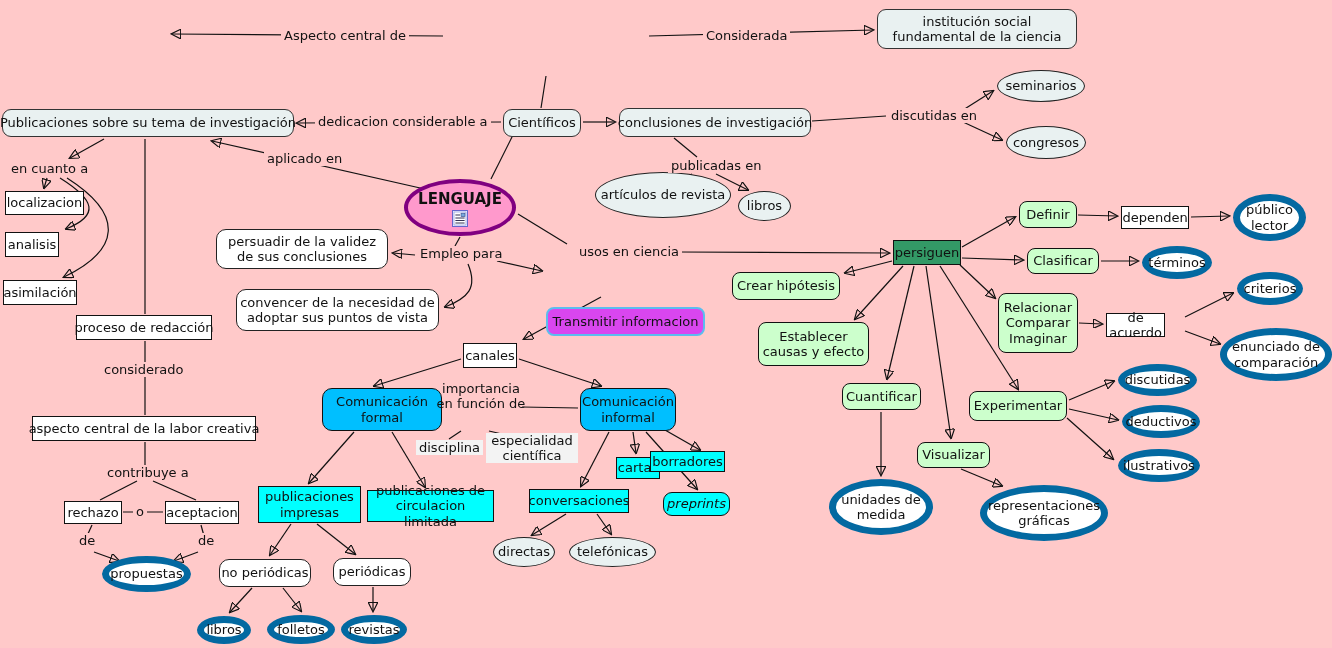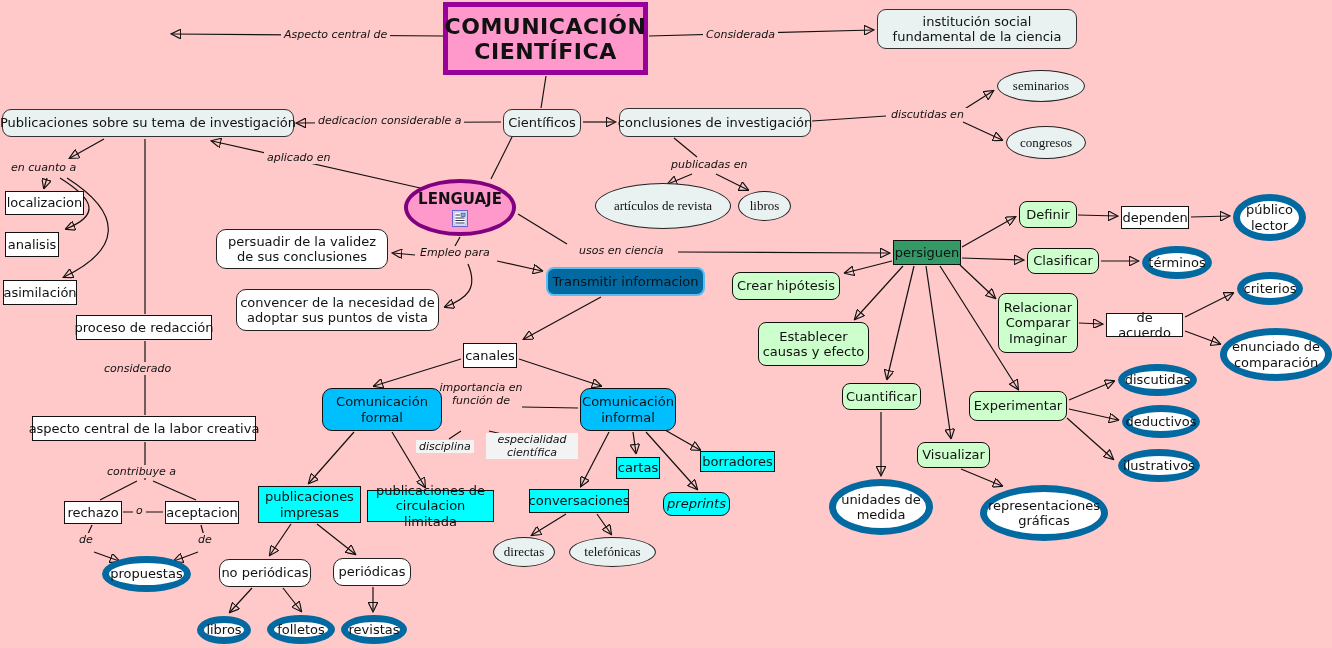--- a/index.html
+++ b/index.html
@@ -5,34 +5,34 @@
   html,body{margin:0;padding:0;}
   .stage{position:relative;width:1332px;height:648px;background:#FFC9C9;
          font-family:"DejaVu Sans","Liberation Sans",sans-serif;overflow:hidden;color:#111;}
   svg.edges{position:absolute;left:0;top:0;}
   svg.edges line, svg.edges path{stroke:#111;stroke-width:1.2;fill:none;}
   .node{position:absolute;display:flex;align-items:center;justify-content:center;
         text-align:center;font-size:13px;line-height:1.18;box-sizing:border-box;padding:1px 3px;}
   .box-r{background:#E9F1F1;border:1px solid #333;border-radius:9px;}
   .box-w{background:#FFFFFF;border:1px solid #222;border-radius:10px;}
   .rect{background:#FFFFFF;border:1px solid #111;}
-  .ellipse{background:#E9F1F1;border:1px solid #222;border-radius:50%;font-family:Liberation Serif, serif;}
+  .ellipse{background:#E9F1F1;border:1px solid #222;border-radius:50%;}
   .ellipse-w{background:#FFFFFF;border:7px solid #0369a1;border-radius:50%;}
   .green{background:#CCFFCC;border:1px solid #111;border-radius:8px;}
   .darkgreen{background:#339966;border:1px solid #111;}
   .blue{background:#00BFFF;border:1px solid #111;border-radius:10px;}
   .cyan{background:#00FFFF;border:1px solid #111;}
-  .transmit{background:#0369a1;border:2px solid #5BBDEE;border-radius:8px;}
+  .transmit{background:#d946ef;border:2px solid #5BBDEE;border-radius:8px;margin-top:40px;}
   .italic{font-style:italic;border-radius:9px;}
   .title-box{position:absolute;left:443px;top:2px;width:205px;height:73px;box-sizing:border-box;
         background:#FF99CC;border:5px solid #990099;display:flex;flex-direction:column;
         align-items:center;justify-content:center;font-weight:bold;font-size:22px;letter-spacing:.5px;}
   .lenguaje{background:#FF99CC;border:4px solid #800080;border-radius:50%;
         flex-direction:column;font-weight:bold;font-size:15px;padding-top:4px;}
-  .lbl{position:absolute;font-size:11px;background:#FFC9C9;padding:0 3px;white-space:nowrap;font-style:italic;}
+  .lbl{position:absolute;font-size:13px;background:#FFC9C9;padding:0 3px;white-space:nowrap;}
   .lbl-multi{white-space:normal;text-align:center;}
   .lbl-gray{background:#F3F3F3;}
   .doc-icon{display:block;margin-top:1px;}
 </style>
 </head>
 <body>
 
 <div class="stage">
 
   <svg class="edges" width="1332" height="648">
@@ -108,32 +108,28 @@
     <line x1="1079" y1="323" x2="1102" y2="324" marker-end="url(#arr)"></line>
     <line x1="1185" y1="317" x2="1233" y2="293" marker-end="url(#arr)"></line>
     <line x1="1185" y1="331" x2="1220" y2="344" marker-end="url(#arr)"></line>
     <line x1="881" y1="412" x2="881" y2="475" marker-end="url(#arr)"></line>
     <line x1="961" y1="469" x2="1002" y2="486" marker-end="url(#arr)"></line>
     <line x1="1069" y1="400" x2="1114" y2="381" marker-end="url(#arr)"></line>
     <line x1="1069" y1="409" x2="1118" y2="420" marker-end="url(#arr)"></line>
     <line x1="1067" y1="418" x2="1113" y2="459" marker-end="url(#arr)"></line>
   </svg>
 
-  <div class="title-box">
-    <div>COMUNICACIÓN</div>
-    <div>CIENTÍFICA</div>
-  </div>
 
   <div class="node box-r" style="left:877px;top:9px;width:200px;height:40px">institución social fundamental de la ciencia</div>
   <div class="node ellipse" style="left:997px;top:70px;width:88px;height:32px">seminarios</div>
   <div class="node ellipse" style="left:1006px;top:126px;width:80px;height:33px">congresos</div>
   <div class="node box-r" style="left:2px;top:109px;width:292px;height:28px;white-space:nowrap">Publicaciones sobre su tema de investigación</div>
   <div class="node box-r" style="left:503px;top:109px;width:78px;height:28px">Científicos</div>
   <div class="node box-r" style="left:619px;top:108px;width:192px;height:29px;white-space:nowrap">conclusiones de investigación</div>
-  <div class="node ellipse" style="left:595px;top:183px;width:136px;height:46px">artículos de revista</div>
+  <div class="node ellipse" style="left:595px;top:172px;width:136px;height:46px">artículos de revista</div>
   <div class="node ellipse" style="left:738px;top:191px;width:53px;height:30px">libros</div>
   <div class="node rect" style="left:5px;top:191px;width:79px;height:24px">localizacion</div>
   <div class="node rect" style="left:5px;top:232px;width:54px;height:25px">analisis</div>
   <div class="node rect" style="left:3px;top:280px;width:74px;height:25px">asimilación</div>
 
   <div class="node lenguaje" style="left:404px;top:179px;width:112px;height:57px">
     <span>LENGUAJE</span>
     <svg class="doc-icon" width="16" height="17" viewBox="0 0 16 17">
       <rect x="0.5" y="0.5" width="15" height="16" fill="#EEF2FF" stroke="#6666CC"></rect>
       <rect x="2" y="2" width="12" height="13" fill="#FFFFFF" stroke="#8899DD" stroke-width="0.7"></rect>
@@ -149,21 +145,21 @@
   <div class="node box-w" style="left:236px;top:289px;width:203px;height:42px">convencer de la necesidad de adoptar sus puntos de vista</div>
   <div class="node transmit" style="left:546px;top:267px;width:159px;height:29px;white-space:nowrap">Transmitir informacion</div>
   <div class="node darkgreen" style="left:893px;top:240px;width:68px;height:25px">persiguen</div>
 
   <div class="node green" style="left:1019px;top:201px;width:58px;height:27px">Definir</div>
   <div class="node rect" style="left:1121px;top:206px;width:68px;height:23px">dependen</div>
   <div class="node ellipse-w" style="left:1233px;top:194px;width:73px;height:47px">público lector</div>
   <div class="node green" style="left:1027px;top:248px;width:72px;height:26px">Clasificar</div>
   <div class="node ellipse-w" style="left:1142px;top:246px;width:70px;height:33px">términos</div>
   <div class="node green" style="left:998px;top:293px;width:80px;height:60px">Relacionar Comparar Imaginar</div>
-  <div class="node rect" style="left:1106px;top:313px;width:77px;height:24px">de acuerdo</div>
+  <div class="node rect" style="left:1106px;top:313px;width:59px;height:24px">de acuerdo</div>
   <div class="node ellipse-w" style="left:1237px;top:272px;width:66px;height:33px">criterios</div>
   <div class="node ellipse-w" style="left:1220px;top:328px;width:112px;height:53px">enunciado de comparación</div>
 
   <div class="node green" style="left:732px;top:272px;width:108px;height:28px">Crear hipótesis</div>
   <div class="node green" style="left:758px;top:322px;width:111px;height:44px">Establecer causas y efecto</div>
   <div class="node green" style="left:842px;top:383px;width:79px;height:27px">Cuantificar</div>
   <div class="node green" style="left:917px;top:442px;width:73px;height:26px">Visualizar</div>
   <div class="node green" style="left:969px;top:391px;width:98px;height:30px">Experimentar</div>
   <div class="node ellipse-w" style="left:829px;top:479px;width:104px;height:56px">unidades de medida</div>
   <div class="node ellipse-w" style="left:980px;top:485px;width:128px;height:56px">representaciones gráficas</div>
@@ -177,21 +173,21 @@
   <div class="node rect" style="left:165px;top:501px;width:74px;height:23px">aceptacion</div>
   <div class="node ellipse-w" style="left:102px;top:556px;width:89px;height:36px">propuestas</div>
 
   <div class="node rect" style="left:463px;top:343px;width:54px;height:25px">canales</div>
   <div class="node blue" style="left:322px;top:388px;width:120px;height:43px">Comunicación formal</div>
   <div class="node blue" style="left:580px;top:388px;width:96px;height:43px">Comunicación informal</div>
   <div class="node cyan" style="left:258px;top:486px;width:103px;height:37px">publicaciones impresas</div>
   <div class="node cyan" style="left:367px;top:490px;width:127px;height:32px">publicaciones de circulacion limitada</div>
   <div class="node cyan" style="left:529px;top:489px;width:100px;height:24px">conversaciones</div>
   <div class="node cyan" style="left:616px;top:457px;width:44px;height:22px">cartas</div>
-  <div class="node cyan" style="left:700px;top:451px;width:75px;height:21px">borradores</div>
+  <div class="node cyan" style="left:650px;top:451px;width:75px;height:21px">borradores</div>
   <div class="node cyan italic" style="left:663px;top:492px;width:67px;height:24px">preprints</div>
   <div class="node ellipse" style="left:493px;top:537px;width:62px;height:30px">directas</div>
   <div class="node ellipse" style="left:569px;top:537px;width:87px;height:30px">telefónicas</div>
   <div class="node box-w" style="left:219px;top:559px;width:92px;height:28px;white-space:nowrap">no periódicas</div>
   <div class="node box-w" style="left:333px;top:558px;width:78px;height:28px">periódicas</div>
   <div class="node ellipse-w" style="left:197px;top:616px;width:54px;height:28px">libros</div>
   <div class="node ellipse-w" style="left:267px;top:615px;width:68px;height:29px">folletos</div>
   <div class="node ellipse-w" style="left:341px;top:615px;width:66px;height:29px">revistas</div>
 
   <div class="lbl" style="left:281px;top:28px">Aspecto central de</div>

